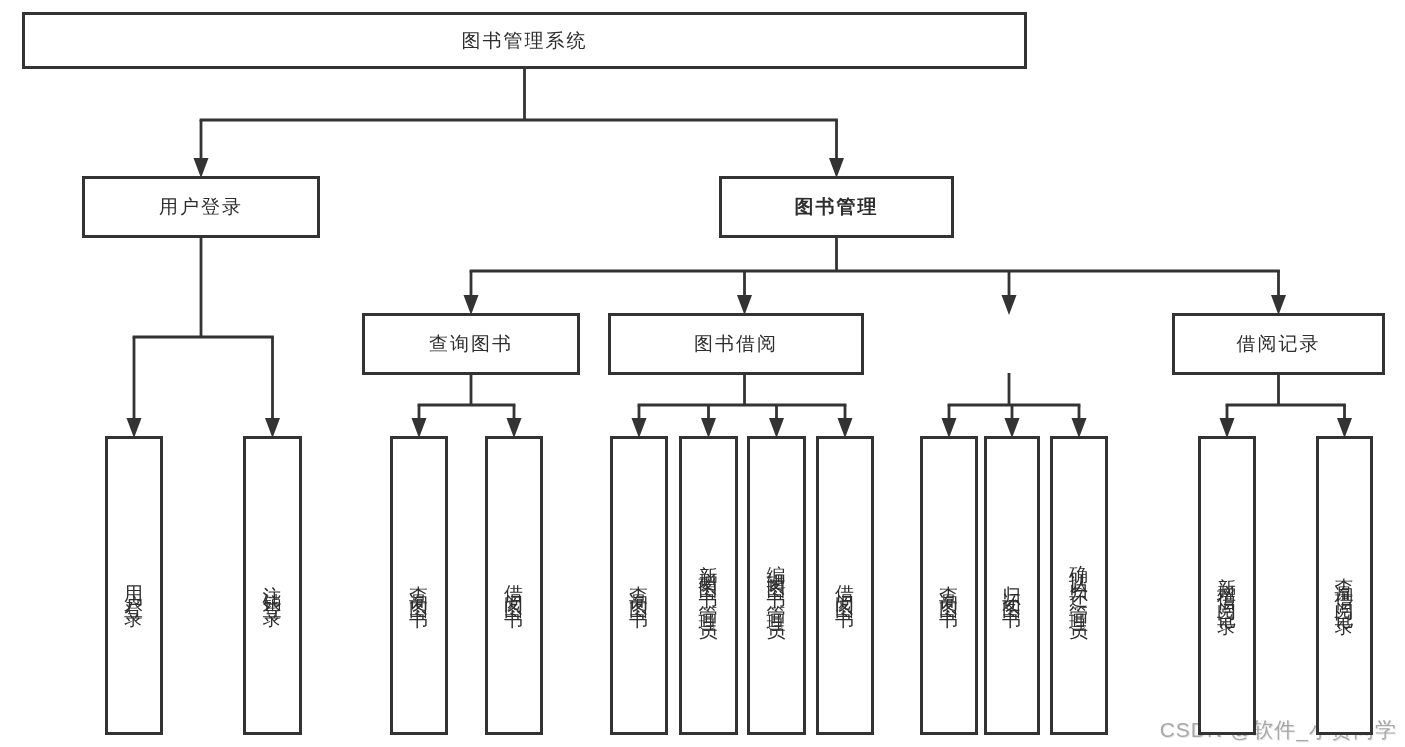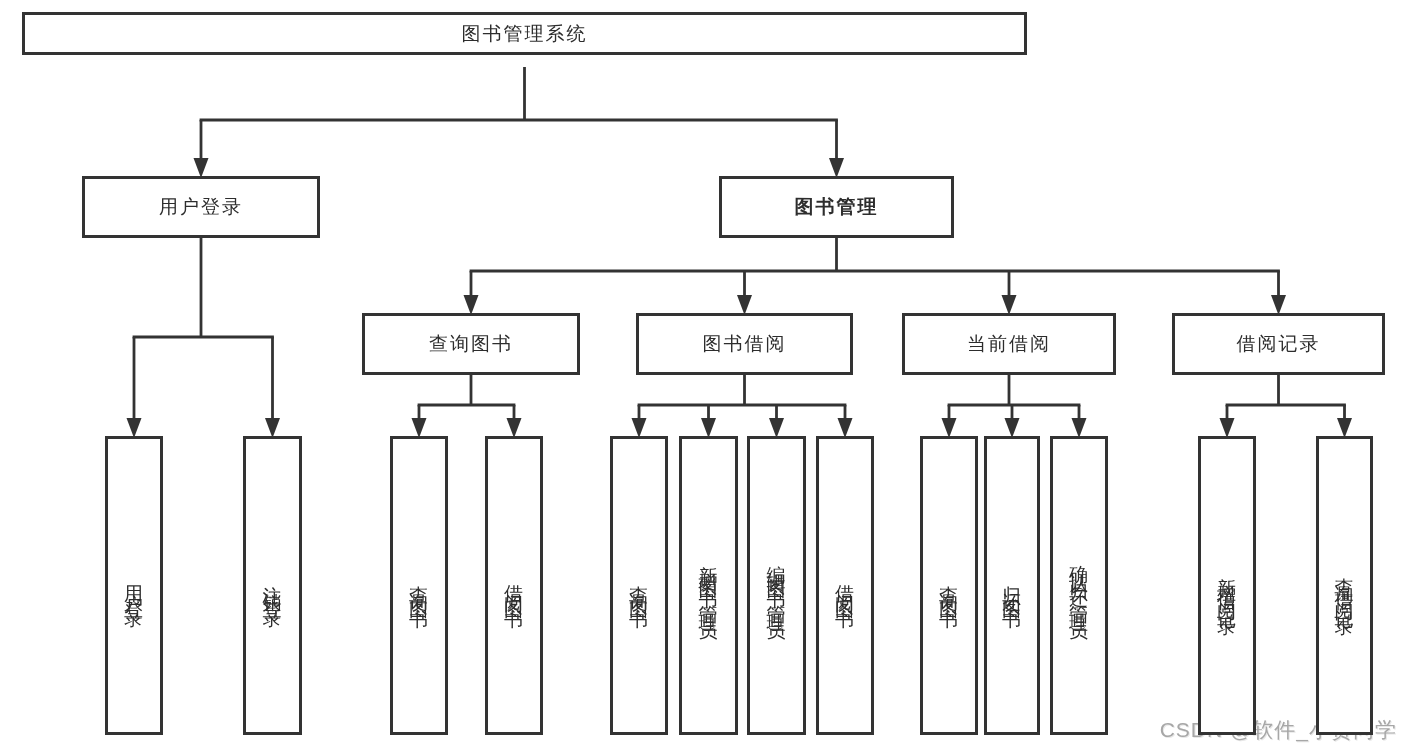--- a/index.html
+++ b/index.html
@@ -106,37 +106,34 @@
       <polygon points="1071.5,418 1086.5,418 1079,438" fill="#333333"></polygon>
       <line x1="1278.5" y1="373" x2="1278.5" y2="405" stroke="#333333" stroke-width="2.8"></line>
       <line x1="1225.6" y1="405" x2="1345.9" y2="405" stroke="#333333" stroke-width="2.8"></line>
       <line x1="1227" y1="405" x2="1227" y2="420" stroke="#333333" stroke-width="2.8"></line>
       <polygon points="1219.5,418 1234.5,418 1227,438" fill="#333333"></polygon>
       <line x1="1344.5" y1="405" x2="1344.5" y2="420" stroke="#333333" stroke-width="2.8"></line>
       <polygon points="1337,418 1352,418 1344.5,438" fill="#333333"></polygon>
     </svg>
 
   <div id="watermark">CSDN @软件_小贺同学</div>
-<div class="node horiz" style="left: 22px; top: 12px; width: 1005px; height: 43px;">
+<div class="node horiz" style="left: 22px; top: 12px; width: 1005px; height: 57px;">
       <span>图书管理系统</span>
     </div>
     <div class="node horiz" style="left: 82px; top: 176px; width: 238px; height: 62px;">
       <span>用户登录</span>
     </div>
     <div class="node horiz" style="left: 719px; top: 176px; width: 235px; height: 62px; font-weight: bold;">
       <span>图书管理</span>
     </div>
     <div class="node horiz" style="left: 362px; top: 313px; width: 218px; height: 62px;">
       <span>查询图书</span>
     </div>
-    <div class="node horiz" style="left: 636px; top: 313px; width: 217px; height: 62px;">
+    <div class="node horiz" style="left: 608px; top: 313px; width: 256px; height: 62px;">
       <span>图书借阅</span>
-    </div>
-    <div class="node horiz" style="left: 902px; top: 313px; width: 214px; height: 62px;">
-      <span>当前借阅</span>
     </div>
     <div class="node horiz" style="left: 1172px; top: 313px; width: 213px; height: 62px;">
       <span>借阅记录</span>
     </div>
     <div class="node vert" style="left: 105px; top: 436px; width: 58px; height: 299px;">
       <span>用户登录</span>
     </div>
     <div class="node vert" style="left: 243px; top: 436px; width: 59px; height: 299px;">
       <span>注销登录</span>
     </div>

